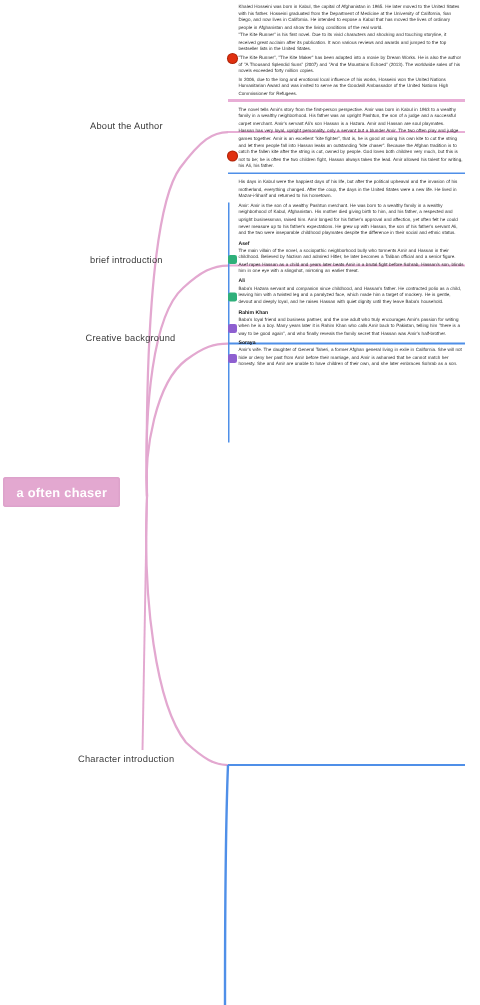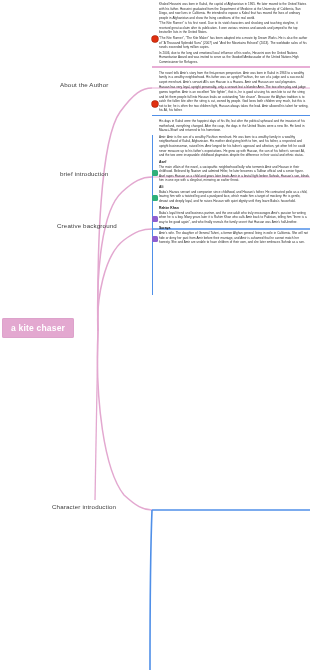--- a/index.html
+++ b/index.html
@@ -66,21 +66,21 @@
 
     <line x1="152" y1="88" x2="310" y2="88" stroke="#e8aed6" stroke-width="1.2"></line>
     <line x1="152" y1="177" x2="310" y2="177" stroke="#e8aed6" stroke-width="1.2"></line>
     <line x1="152" y1="229" x2="310" y2="229" stroke="#4f8fe8" stroke-width="1.4"></line>
     <line x1="152" y1="510" x2="310" y2="510" stroke="#4f8fe8" stroke-width="1.4"></line>
 
     <path d="M152,510 C150,560 150,620 150,670" fill="none" stroke="#4f8fe8" stroke-width="1.6"></path>
   </svg>
 
   <div class="root-node">
-    <span>a kite chaser</span>
+    <span>a often chaser</span>
   </div>
 
   <div class="branch-label" style="left:60px;top:81px;">
     <span>About the Author</span>
   </div>
   <div class="branch-label" style="left:60px;top:170px;">
     <span>brief introduction</span>
   </div>
   <div class="branch-label" style="left:57px;top:222px;">
     <span>Creative background</span>

